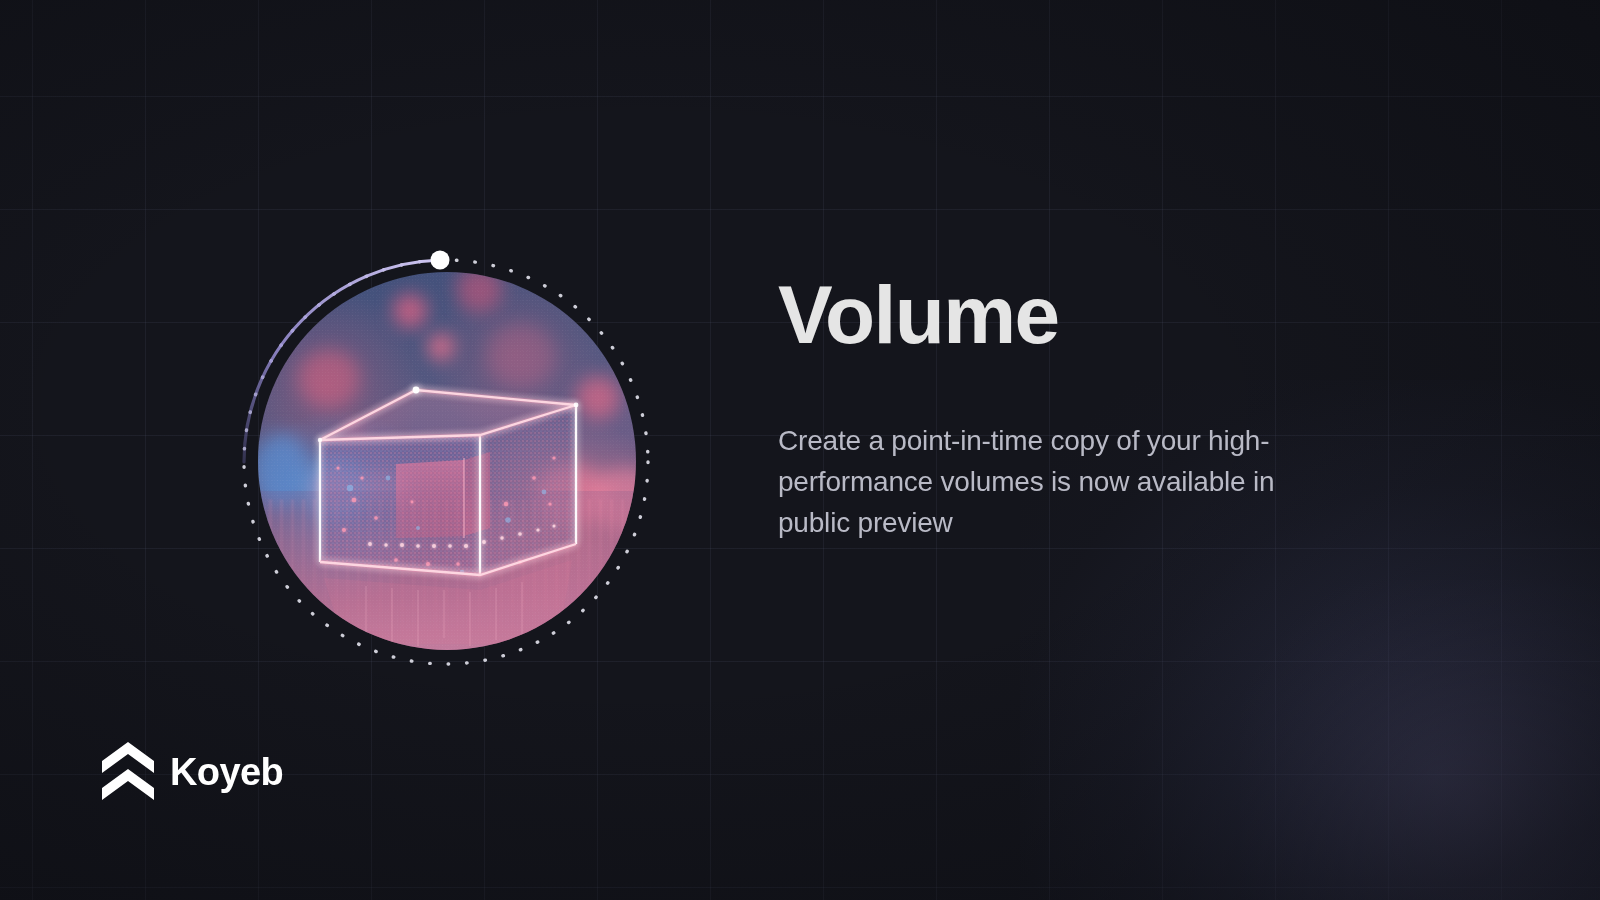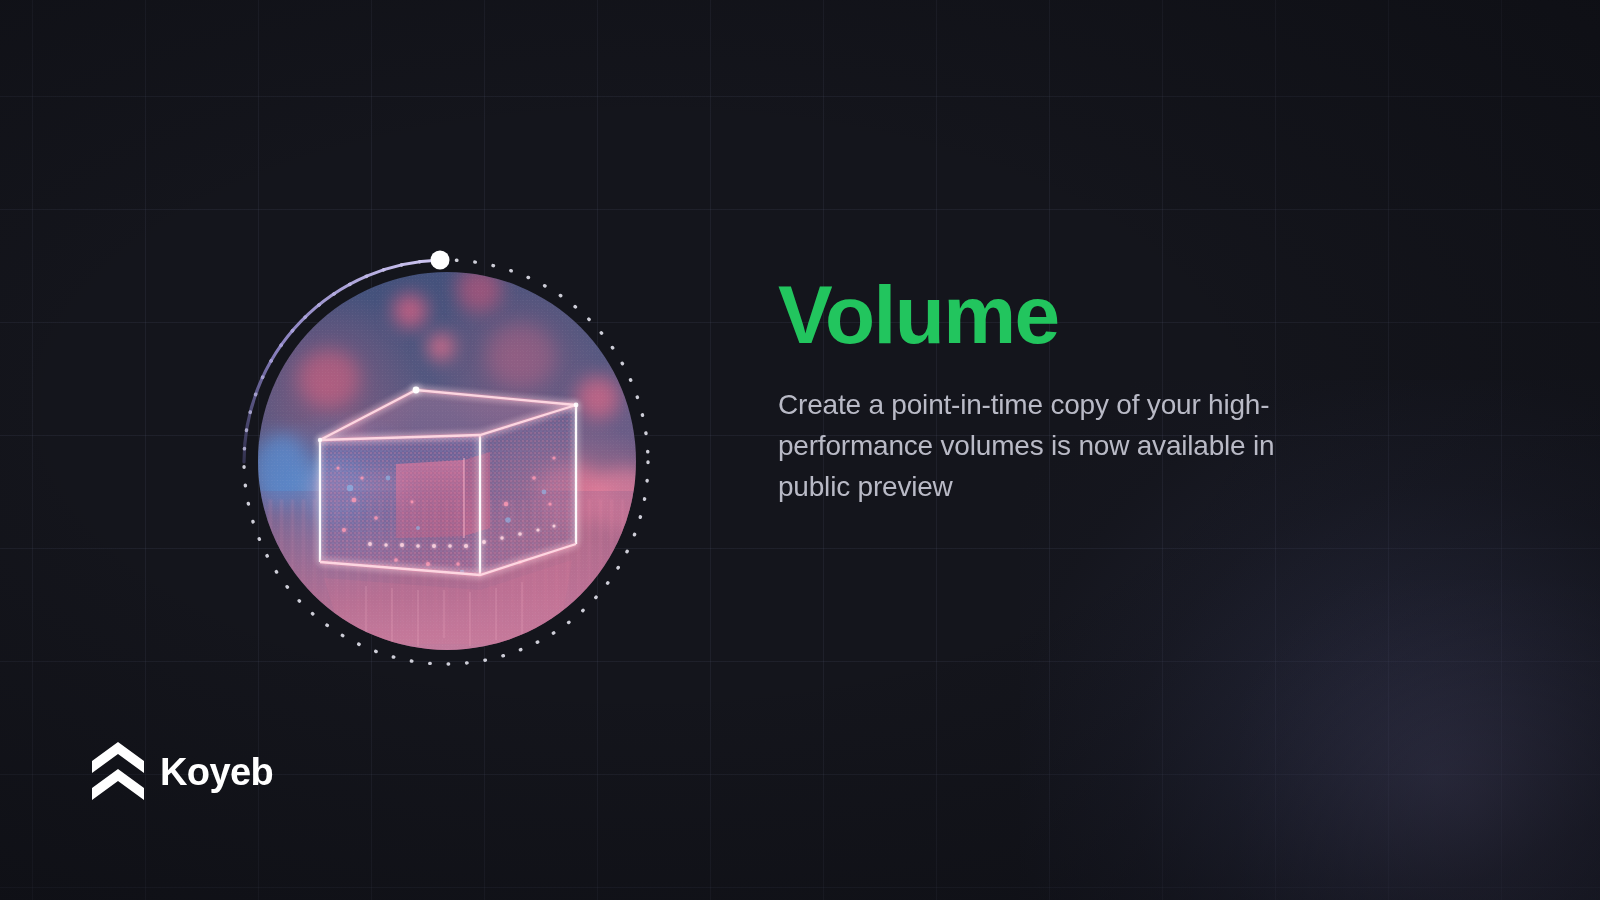--- a/index.html
+++ b/index.html
@@ -157,37 +157,37 @@
     left:778px;
     top:272px;
     width:620px;
   }
 
   .headline {
     font-size:82px;
     line-height:86px;
     font-weight:700;
     letter-spacing:-1.6px;
-    color:#22c55e;
+    color:#e5e5e5;
   }
 
   .subhead {
-    margin-top:26px;
+    margin-top:62px;
     font-size:28px;
     line-height:41px;
     font-weight:400;
     letter-spacing:-0.2px;
     color:#b9bac6;
     max-width:565px;
   }
 
   
   .logo {
     position:absolute;
-    left:92px;
+    left:102px;
     top:742px;
     display:flex;
     align-items:center;
     gap:16px;
   }
 
   .logo-mark { width:52px; height:58px; display:block; }
 
   .logo-word {
     font-size:38px;

